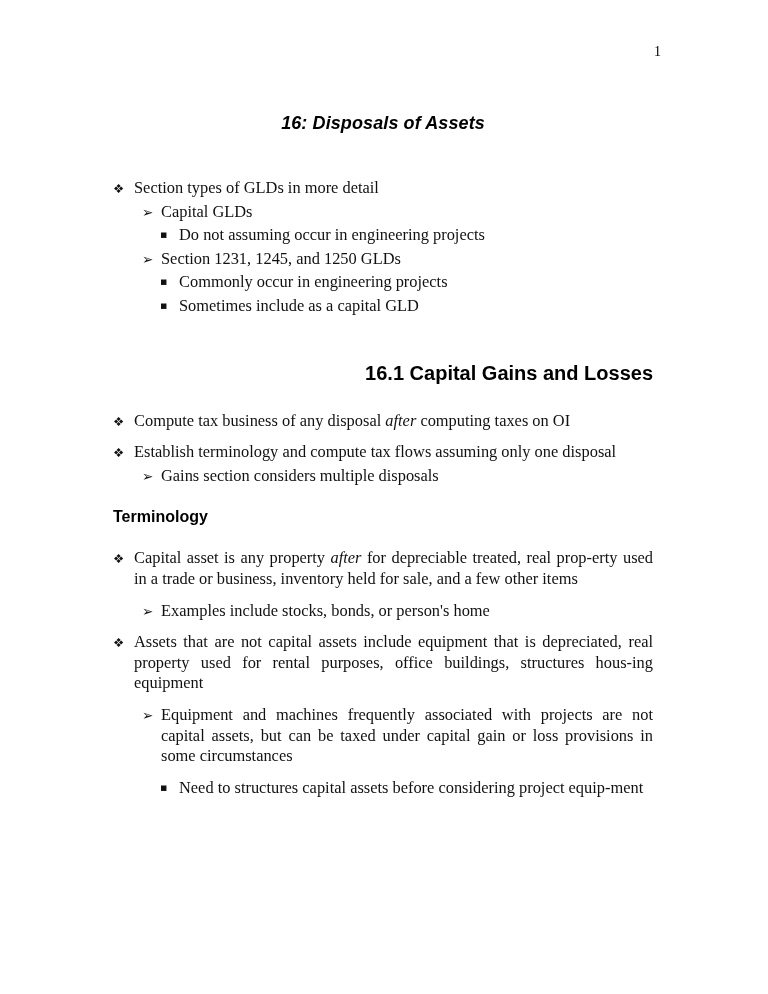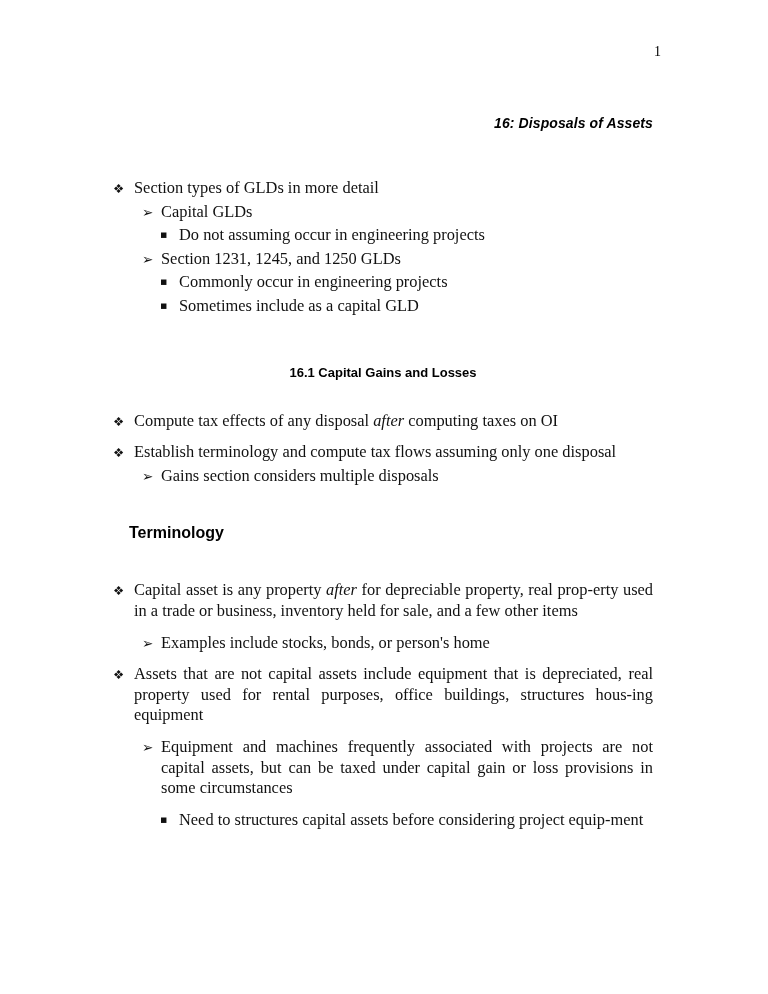--- a/index.html
+++ b/index.html
@@ -37,45 +37,45 @@
     left: 113px;
     top: 100px;
     width: 540px;
   }
 
   
   .doc-title {
     font-family: "Liberation Sans", "DejaVu Sans", sans-serif;
     font-weight: bold;
     font-style: italic;
-    font-size: 14px;
+    font-size: 18px;
     line-height: 22px;
-    text-align: right;
+    text-align: center;
     letter-spacing: 0.1px;
     margin: 0 0 0 0;
     padding: 12px 0 0 0;
   }
   .section-heading {
     font-family: "Liberation Sans", "DejaVu Sans", sans-serif;
     font-weight: bold;
     font-style: normal;
-    font-size: 13px;
+    font-size: 20px;
     line-height: 20px;
-    text-align: center;
+    text-align: right;
     letter-spacing: 0px;
     margin: 0;
   }
   .sub-heading {
     font-family: "Liberation Sans", "DejaVu Sans", sans-serif;
     font-weight: bold;
     font-style: normal;
     font-size: 16px;
     line-height: 20px;
     text-align: left;
-    margin: 16px;
+    margin: 0;
   }
 
   
   .item {
     position: relative;
     font-family: "Liberation Serif", "DejaVu Serif", serif;
     font-size: 16.4px;
     line-height: 20.6px;
     text-align: justify;
     text-justify: inter-word;
@@ -168,21 +168,21 @@
     <div class="gap-block-section"></div>
 
     <div class="section-heading">16.1 Capital Gains and Losses</div>
 
     <div class="gap-section-block"></div>
 
     <div>
 
       <div class="item lvl1">
         <span class="bullet">❖</span>
-        <span class="txt"><span>Compute tax effects of any disposal </span><em class="it">after</em><span> computing taxes on OI</span></span>
+        <span class="txt"><span>Compute tax business of any disposal </span><em class="it">after</em><span> computing taxes on OI</span></span>
       </div>
       <div class="sp-sm"></div>
 
       <div class="item lvl1">
         <span class="bullet">❖</span>
         <span class="txt">Establish terminology and compute tax flows assuming only one disposal</span>
       </div>
       <div class="sp-xs"></div>
 
       <div class="item lvl2">
@@ -194,21 +194,21 @@
     <div class="gap-sub"></div>
 
     <div class="sub-heading">Terminology</div>
 
     <div class="gap-sub"></div>
 
     <div>
 
       <div class="item lvl1">
         <span class="bullet">❖</span>
-        <span class="txt"><span>Capital asset is any property </span><em class="it">after</em><span> for depreciable property, real prop-erty used in a trade or business, inventory held for sale, and a few other items</span></span>
+        <span class="txt"><span>Capital asset is any property </span><em class="it">after</em><span> for depreciable treated, real prop-erty used in a trade or business, inventory held for sale, and a few other items</span></span>
       </div>
       <div class="sp-sm"></div>
 
       <div class="item lvl2">
         <span class="bullet">➢</span>
         <span class="txt">Examples include stocks, bonds, or person's home</span>
       </div>
       <div class="sp-sm"></div>
 
       <div class="item lvl1">

